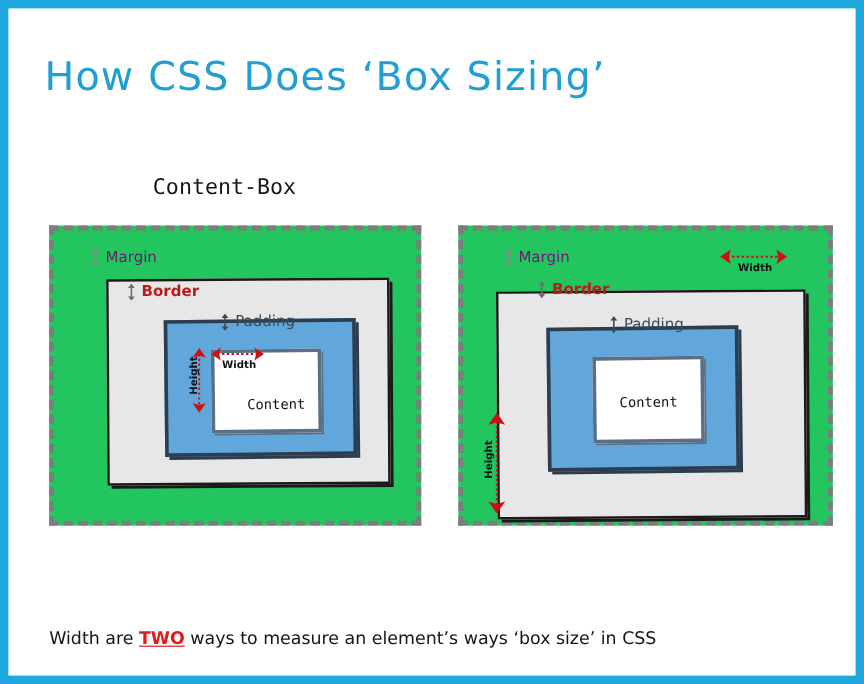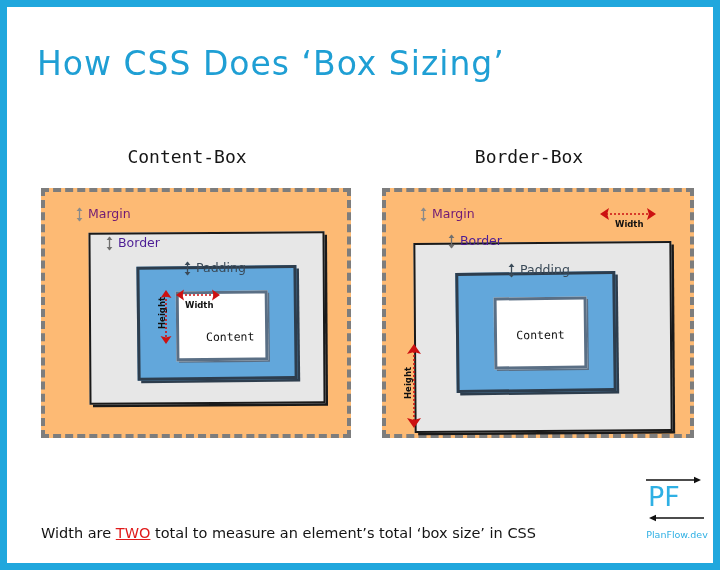--- a/index.html
+++ b/index.html
@@ -34,21 +34,21 @@
     letter-spacing:0px;white-space:nowrap;
     text-align:center;
   }
   #heading-left{left:20px;top:135px;width:320px;}
   #heading-right{left:362px;top:135px;width:320px;}
 
   
   .margin-box{
     position:absolute;
     border:4px dashed #7d7d7d;
-    background:#fdba74;
+    background:#22c55e;
     box-sizing:border-box;
   }
   #margin-left{left:34px;top:177px;width:310px;height:250px;}
   #margin-right{left:375px;top:177px;width:312px;height:250px;}
 
   
   .border-box{
     position:absolute;
     background:#e7e7e7;
     box-sizing:border-box;
@@ -91,21 +91,21 @@
   .edge-label{
     position:absolute;
     font-family:"DejaVu Sans","Liberation Sans",sans-serif;
     font-size:12.5px;white-space:nowrap;
     display:flex;align-items:center;gap:4px;
   }
   .edge-label .txt{line-height:1;}
   .vshaft{display:inline-block;width:9px;height:15px;position:relative;}
   .vshaft svg{display:block;}
   .lbl-margin{color:#701a75;}
-  .lbl-border{color:#4c1d95;}
+  .lbl-border{color:#b91c1c;font-weight:bold;}
   .lbl-padding{color:#3a4a58;align-items:center;}
 
   #lbl-margin-left{left:68px;top:196px;}
   #lbl-border-left{left:98px;top:225px;}
   #lbl-padding-left{left:176px;top:250px;}
 
   #lbl-margin-right{left:412px;top:196px;}
   #lbl-border-right{left:440px;top:223px;}
   #lbl-padding-right{left:500px;top:252px;}
 
@@ -132,21 +132,21 @@
   #measure-width-right .m-label{left:16px;top:12px;}
   #measure-height-right{left:399px;top:332px;}
   #measure-height-right .m-label{left:-3px;top:56px;}
 
   
   #caption{
     position:absolute;left:34px;top:514px;
     font-family:"DejaVu Sans","Liberation Sans",sans-serif;
     font-size:14.5px;color:#141414;white-space:nowrap;
   }
-  #caption .hl{color:#e01b1b;text-decoration:underline;font-weight:400;}
+  #caption .hl{color:#e01b1b;text-decoration:underline;font-weight:700;}
 
   
   #logo{position:absolute;left:637px;top:464px;width:70px;height:80px;}
   #logo-mark{position:relative;width:62px;height:48px;}
   #logo-pf{
     position:absolute;left:4px;top:8px;
     font-family:"DejaVu Sans","Liberation Sans",sans-serif;
     font-size:27px;font-weight:400;color:#2fb0e4;letter-spacing:0px;line-height:1;
   }
   #logo-text{
@@ -219,21 +219,20 @@
 
     <div id="measure-height-left" class="measure">
       <svg width="14" height="56" viewBox="0 0 14 56">
         <path d="M7 6 L7 50" stroke="#cc1111" stroke-width="1.6" fill="none" stroke-dasharray="2 2"></path>
         <path d="M7 1 L1.5 9 L7 7.5 L12.5 9 Z" fill="#cc1111"></path>
         <path d="M7 55 L1.5 47 L7 48.5 L12.5 47 Z" fill="#cc1111"></path>
       </svg>
       <span class="m-label vert">Height</span>
     </div>
 
-    <div id="heading-right" class="diagram-heading">Border-Box</div>
 
     <div id="margin-right" class="margin-box">
       <div id="borderbox-right" class="border-box">
         <div id="paddingbox-right" class="padding-box">
           <div id="contentbox-right" class="content-box">
             <div class="content-label">Content</div>
           </div>
         </div>
       </div>
     </div>
@@ -283,34 +282,18 @@
     <div id="measure-height-right" class="measure">
       <svg width="16" height="86" viewBox="0 0 16 86">
         <path d="M8 8 L8 78" stroke="#cc1111" stroke-width="1.6" fill="none" stroke-dasharray="2 2"></path>
         <path d="M8 1 L1 11 L8 9 L15 11 Z" fill="#cc1111"></path>
         <path d="M8 85 L1 75 L8 77 L15 75 Z" fill="#cc1111"></path>
       </svg>
       <span class="m-label vert">Height</span>
     </div>
 
     <div id="caption">
-      <span>Width are </span><span class="hl">TWO</span><span> total to measure an element’s total ‘box size’ in CSS</span>
-    </div>
-
-    <div id="logo">
-      <div id="logo-mark">
-        <svg width="62" height="48" viewBox="0 0 62 48" style="position:absolute;left:0;top:0;">
-          <g>
-            <path d="M2 5 L54 5" stroke="#101010" stroke-width="1.6" fill="none"></path>
-            <path d="M57 5 L50 1.8 L50 8.2 Z" fill="#101010"></path>
-          </g>
-          <g>
-            <path d="M60 43 L8 43" stroke="#101010" stroke-width="1.6" fill="none"></path>
-            <path d="M5 43 L12 39.8 L12 46.2 Z" fill="#101010"></path>
-          </g>
-        </svg>
-        <div id="logo-pf">PF</div>
-      </div>
-      <div id="logo-text">PlanFlow.dev</div>
-    </div>
+      <span>Width are </span><span class="hl">TWO</span><span> ways to measure an element’s ways ‘box size’ in CSS</span>
+    </div>
+
 
   </div>
 </div>
 
 </body></html>

